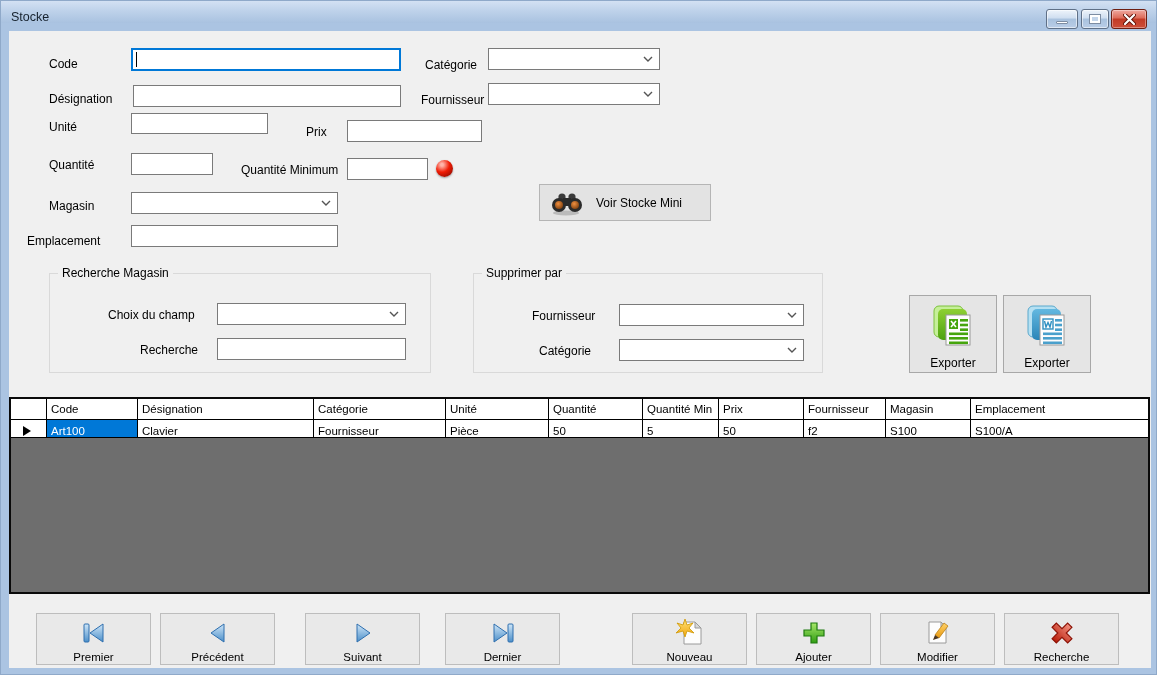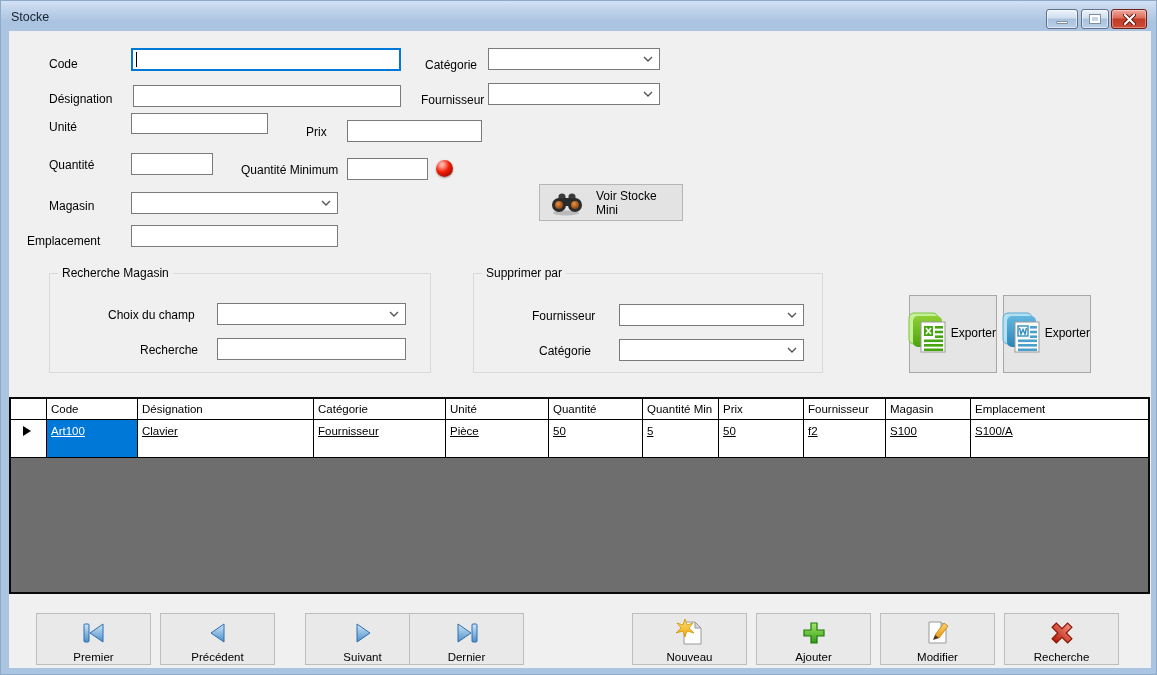--- a/index.html
+++ b/index.html
@@ -53,35 +53,35 @@
     background:radial-gradient(circle at 35% 28%, #ffb3a8 8%, #f01c05 45%, #7e0800 95%);
     box-shadow:0 1px 2px rgba(0,0,0,.35);
   }
   .caret { position:absolute; width:1px; height:15px; background:#000; }
   .voirbtn {
     position:absolute; background:#e3e3e3; border:1px solid #b5b5b5;
     display:flex; align-items:center; gap:12px; padding-left:10px;
   }
   .expbtn {
     position:absolute; width:88px; height:78px; background:#e5e5e5; border:1px solid #a8a8a8;
-    display:flex; align-items:center; justify-content:flex-end; padding-bottom:2px;
+    display:flex; flex-direction:column; align-items:center; justify-content:flex-end; padding-bottom:2px;
   }
   .expbtn .ic { flex:1; display:flex; align-items:center; }
   
   .grid {
     position:absolute; left:0px; top:366px; width:1141px; height:197px;
     background:#6e6e6e; border:2px solid #0a0a0a;
   }
   .grow { display:flex; }
   .gc {
     border-right:1px solid #000; border-bottom:1px solid #000; background:#fff;
     font-size:11.5px; padding-left:4px; overflow:hidden; white-space:nowrap;
   }
   .header .gc { height:21px; line-height:20px; }
-  .data .gc { height:38px; line-height:22px;text-decoration:underline; }
+  .data .gc { height:18px; line-height:22px; }
   .c0{width:36px; padding-left:0;} .c1{width:91px;} .c2{width:176px;} .c3{width:132px;}
   .c4{width:103px;} .c5{width:94px;} .c6{width:76px;} .c7{width:85px;}
   .c8{width:82px;} .c9{width:85px;} .c10{flex:1; border-right:none;}
   .sel { background:#0078d7; color:#fff; }
   .rowarrow {
     width:0; height:0; margin:6px 0 0 12px;
     border-top:5px solid transparent; border-bottom:5px solid transparent;
     border-left:8px solid #000;
   }
   
@@ -176,21 +176,21 @@
   <input class="tb" style="left: 122px; top: 82px; width: 137px; height: 21px;" value="">
   <span class="lbl" style="left:297px;top:94px">Prix</span>
   <input class="tb" style="left: 338px; top: 89px; width: 135px; height: 22px;" value="">
 
   <span class="lbl" style="left:40px;top:127px">Quantité</span>
   <input class="tb" style="left: 122px; top: 122px; width: 82px; height: 22px;" value="">
   <span class="lbl" style="left:232px;top:132px">Quantité Minimum</span>
   <input class="tb" style="left: 338px; top: 127px; width: 81px; height: 22px;" value="">
   <div class="indicator" style="left:427px;top:129px"></div>
 
-  <div class="voirbtn" style="left:530px;top:153px;width:144px;height:37px">
+  <div class="voirbtn" style="left:530px;top:153px;width:172px;height:37px">
     <svg width="34" height="27" viewBox="0 0 34 27">
       <ellipse cx="16" cy="24" rx="13" ry="2.4" fill="rgba(0,0,0,0.18)"></ellipse>
       <circle cx="12" cy="8" r="3.6" fill="#3a3a3a"></circle>
         <circle cx="22" cy="8" r="3.6" fill="#3a3a3a"></circle>
       <rect x="13" y="9" width="8" height="8" fill="#2b2b2b"></rect>
       <circle cx="9" cy="16" r="7" fill="#2b2b2b"></circle>
         <circle cx="25" cy="16" r="7" fill="#2b2b2b"></circle>
       <circle cx="9" cy="16" r="4" fill="url(#gLens)"></circle>
         <circle cx="25" cy="16" r="4" fill="url(#gLens)"></circle>
     </svg>
@@ -324,21 +324,21 @@
     <span class="bl">Premier</span>
   </div>
   <div class="bbtn" style="left:296px">
     <span class="ic">
       <svg width="24" height="24" viewBox="0 0 24 24">
         <polygon points="6,3 19,12 6,21" fill="url(#gBlue)" stroke="#2f6fae"></polygon>
       </svg>
     </span>
     <span class="bl">Suivant</span>
   </div>
-  <div class="bbtn" style="left:400px">
+  <div class="bbtn" style="left:436px">
     <span class="ic">
       <svg width="26" height="24" viewBox="0 0 26 24">
         <polygon points="4,3 17,12 4,21" fill="url(#gBlue)" stroke="#2f6fae"></polygon>
         <rect x="18" y="3" width="5" height="18" rx="1" fill="url(#gBlue)" stroke="#2f6fae"></rect>
       </svg>
     </span>
     <span class="bl">Dernier</span>
   </div>
 
   <div class="bbtn" style="left:623px">

